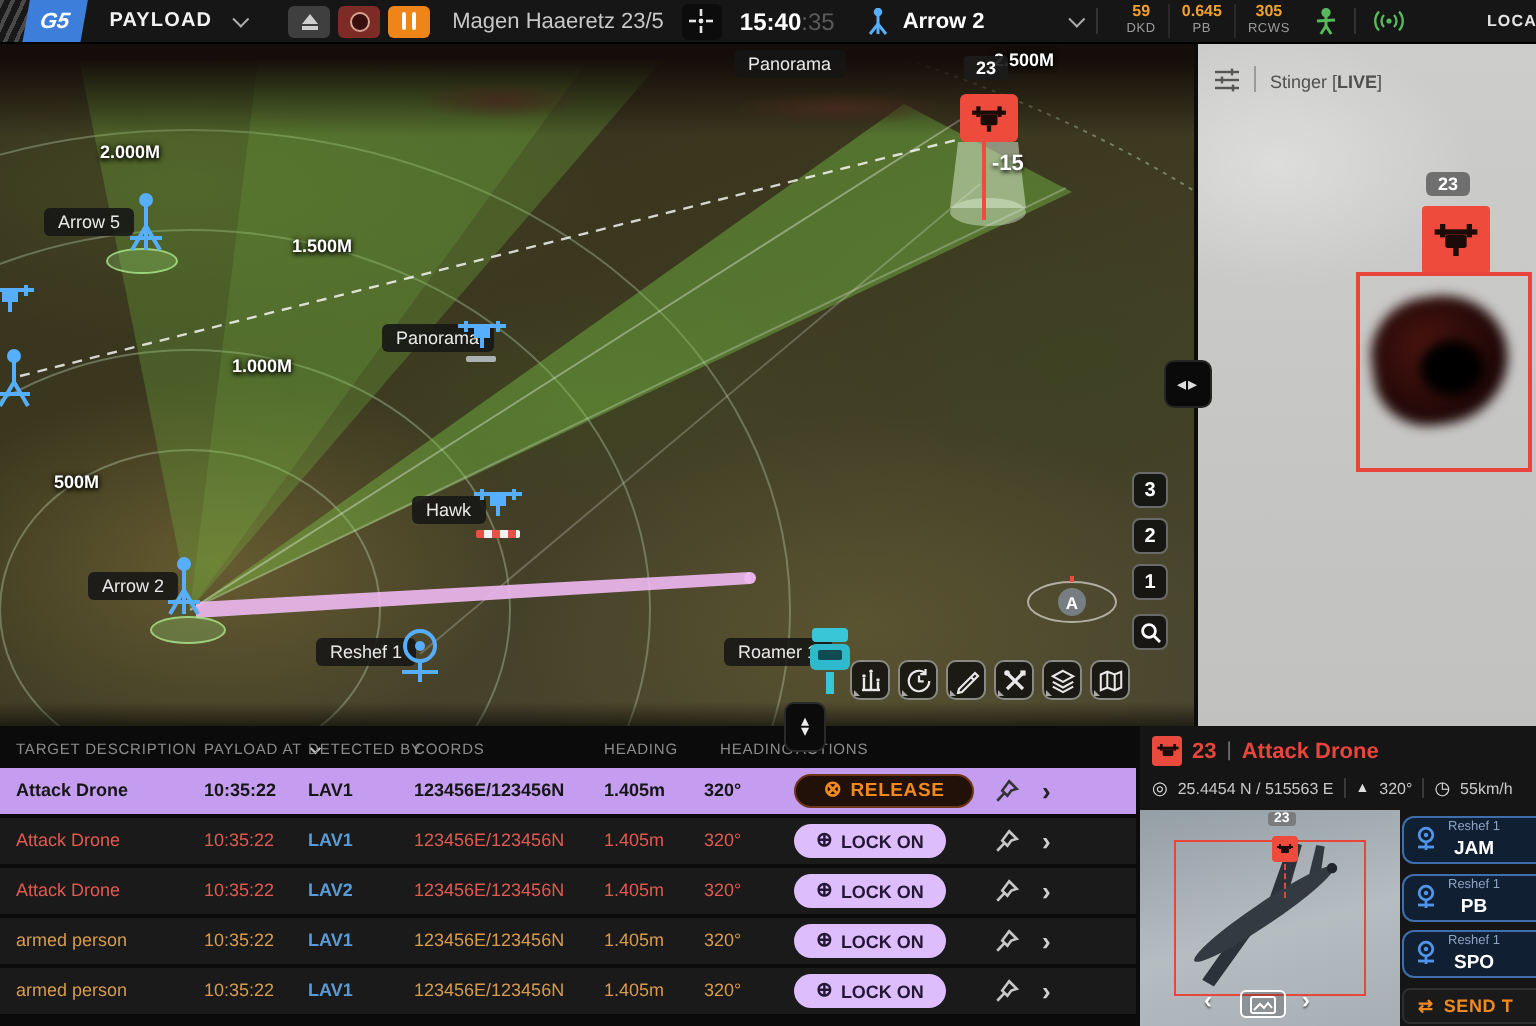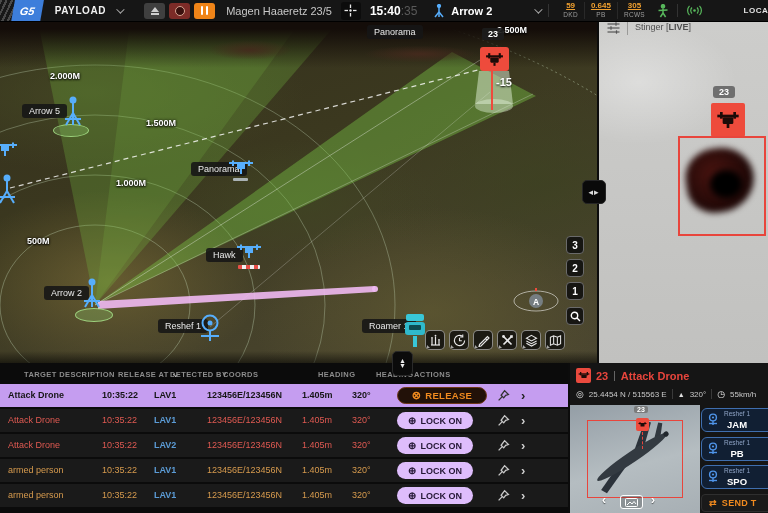--- a/index.html
+++ b/index.html
@@ -32,21 +32,21 @@
             display:flex; align-items:center; justify-content:center; border:none; cursor:pointer; flex:0 0 auto; }
   .tb-time { margin-left:9px; font-size:12px; font-weight:bold; color:#fff; white-space:nowrap; }
   .tb-time .sec { color:#5a5a5a; font-weight:normal; }
   .tb-tripod { margin-left:16px; flex:0 0 auto; }
   .tb-unit { margin-left:6px; font-size:11px; font-weight:bold; color:#fff; white-space:nowrap; }
   .tb-unit-chev { margin-left:42px; }
   .tb-div { width:1px; height:13px; background:#333; margin:0 8px; flex:0 0 auto; }
   .stat { display:flex; flex-direction:column; align-items:center; line-height:1; padding:0 6px;
           border-right:1px solid #292929; flex:0 0 auto; }
   .stat:last-of-type { border-right:none; }
-  .stat .v { color:#f0a030; font-size:8px; font-weight:bold;text-decoration:underline; }
+  .stat .v { color:#f0a030; font-size:8px; font-weight:bold; }
   .stat .l { color:#9b9b9b; font-size:6.5px; margin-top:2px; letter-spacing:.3px; }
   .tb-soldier { margin-left:6px; flex:0 0 auto; }
   .tb-signal { flex:0 0 auto; }
   .tb-local { margin-left:auto; margin-right:-6px; font-size:8px; font-weight:bold; color:#e4e4e4;
           letter-spacing:.6px; white-space:nowrap; }
 
   
   #map { position:absolute; top:22px; left:0; width:597px; height:341px; overflow:hidden; cursor:crosshair;
     background:
       radial-gradient(ellipse 220px 130px at 110px 260px, rgba(133,116,58,.55), transparent 70%),
@@ -105,38 +105,38 @@
       border:1px solid #262626; border-radius:5px; color:#ddd; display:flex; align-items:center;
       justify-content:center; font-size:9px; letter-spacing:1px; z-index:30; cursor:ew-resize; }
   .expand-handle { position:absolute; left:392px; top:351px; width:21px; height:25px; background:#0b0b0b;
       border:1px solid #2a2a2a; border-radius:5px; color:#eee; display:flex; flex-direction:column;
       align-items:center; justify-content:center; line-height:.62; font-size:8px; z-index:30; cursor:ns-resize; }
 
   
   #feed { position:absolute; left:599px; top:22px; width:169px; height:341px;
       background:radial-gradient(ellipse 140px 90px at 40px 60px, rgba(255,255,255,.35), transparent 70%),
                  linear-gradient(#cdcdcb,#c1c1bf); }
-  .feed-header { display:flex; align-items:flex-start; height:24px; padding-left:8px; }
+  .feed-header { display:flex; align-items:flex-end; height:24px; padding-left:8px; }
   .feed-vdiv { width:1px; height:13px; background:#9a9a98; margin:0 7px; }
   .feed-title { color:#4f4f4f; font-size:9px; }
   .feed-title b { font-weight:bold; }
   .feed-badge { position:absolute; left:114px; top:64px; background:#6f6f6f; color:#fff; font-size:9px;
       font-weight:bold; padding:1px 6px; border-radius:3px; }
   .feed-target-sq { position:absolute; left:112px; top:81px; width:34px; height:34px; background:#ee4b3c;
       border-radius:2px; display:flex; align-items:center; justify-content:center; cursor:pointer; }
   .feed-bbox { position:absolute; left:79px; top:114px; width:88px; height:100px; border:2px solid #e8453c; }
   .blob1 { position:absolute; left:6px; top:10px; width:68px; height:64px;
       background:radial-gradient(circle at 42% 40%, #4a1410, #1a0605 72%);
       border-radius:48% 52% 56% 44%; filter:blur(3px); transform:rotate(-8deg); }
   .blob2 { position:absolute; left:30px; top:32px; width:32px; height:28px; background:#000;
       border-radius:50%; filter:blur(3px); }
 
   
   #table { position:absolute; left:0; top:363px; width:568px; height:150px; background:#0b0b0b; }
-  .t-header { position:absolute; top:0; left:16px; width:568px; height:21px;font-weight:bold; }
+  .t-header { position:absolute; top:0; left:0; width:568px; height:21px; }
   .th { position:absolute; top:7px; color:#8c8c8c; font-size:7.5px; letter-spacing:.4px; white-space:nowrap; }
   .sort-chev { display:inline-block; width:4px; height:4px; border-right:1.3px solid #ccc;
       border-bottom:1.3px solid #ccc; transform:rotate(45deg) translateY(-1px); margin-left:4px; }
   .h-desc{left:8px;} .h-at{left:102px;} .h-by{left:154px;} .h-coords{left:207px;}
   .h-dist{left:302px;} .h-head{left:360px;} .h-act{left:398px;}
 
   .t-row { position:absolute; left:0; width:568px; height:23px; background:#1a1a1a; cursor:pointer; }
   .tr-0{top:21px;} .tr-1{top:46px;} .tr-2{top:71px;} .tr-3{top:96px;} .tr-4{top:121px;}
   .tc { position:absolute; top:0; line-height:23px; font-size:9px; white-space:nowrap; }
   .c-desc{left:8px;} .c-time{left:102px;} .c-by{left:154px;} .c-coords{left:207px;text-align:center;}
@@ -515,21 +515,21 @@
 
   <div class="divider-handle">◂▸</div>
   <div class="expand-handle">
     <span>▴</span>
     <span>▾</span>
   </div>
 
   <div id="table">
     <div class="t-header">
       <span class="th h-desc">TARGET DESCRIPTION</span>
-      <span class="th h-at"><span>RELEASE AT</span><span class="sort-chev"></span></span>
+      <span class="th h-at"><span>PAYLOAD AT</span><span class="sort-chev"></span></span>
       <span class="th h-by">DETECTED BY</span>
       <span class="th h-coords">COORDS</span>
       <span class="th h-dist">HEADING</span>
       <span class="th h-head">HEADING</span>
       <span class="th h-act">ACTIONS</span>
     </div>
 
     <div class="t-row tr-0 selected">
       <span class="tc c-desc">Attack Drone</span>
       <span class="tc c-time">10:35:22</span>

